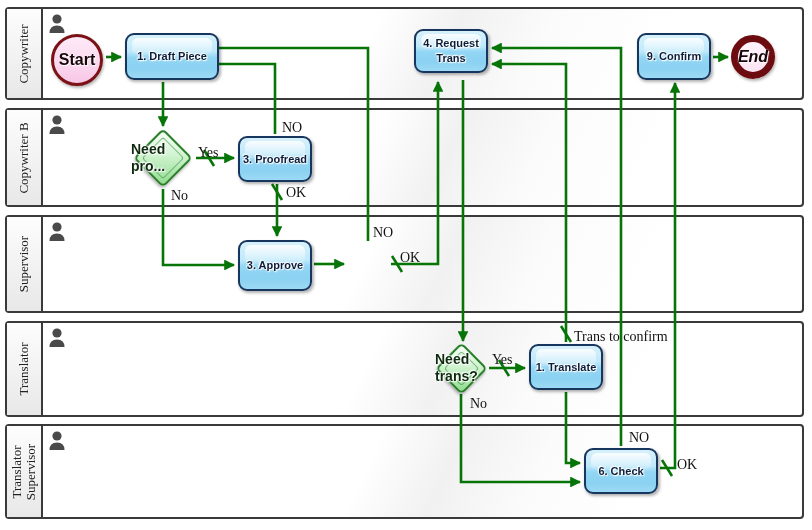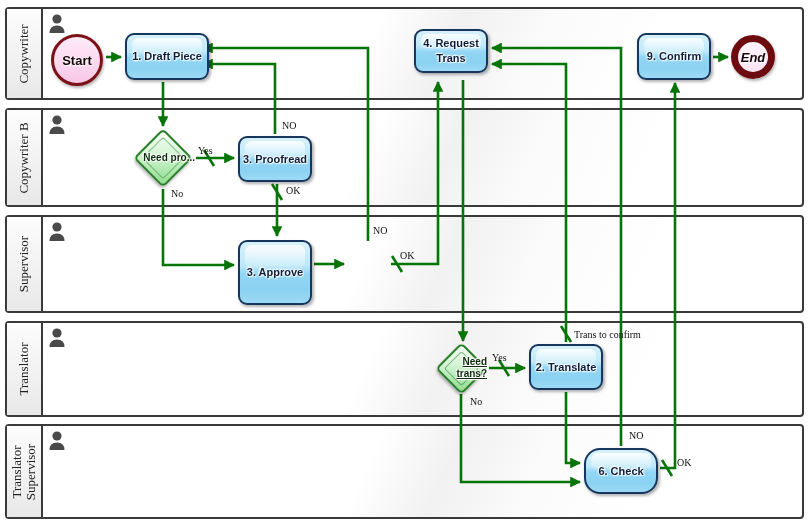--- a/index.html
+++ b/index.html
@@ -35,36 +35,36 @@
 
   
   .gateway{position:absolute;}
   .gateway .shape{position:absolute;left:50%;top:50%;
         background:linear-gradient(135deg,#f6fef6 0%,#d6f5d6 40%,#8edc8e 100%);
         border:2px solid #2a7f2a;border-radius:5px;box-shadow:1px 2px 3px rgba(0,0,0,.3);
         box-sizing:border-box;}
   .gateway .shape::after{content:"";position:absolute;left:4px;top:4px;right:4px;bottom:4px;
         border:1px solid rgba(42,127,42,.55);border-radius:3px;}
   .gateway .glabel{position:absolute;left:50%;top:50%;transform:translate(-50%,-50%);
-        width:64px;text-align:right;font-size:10px;font-weight:bold;color:#0f2b0f;
+        width:64px;text-align:left;font-size:14px;font-weight:bold;color:#0f2b0f;
         line-height:1.2;text-shadow:0 0 2px #fff,0 0 3px #fff,1px 1px 1px #fff,-1px -1px 1px #fff;}
 
   
   .event{position:absolute;border-radius:50%;display:flex;align-items:center;justify-content:center;
-        font-weight:bold;font-size:13px;color:#17050a;box-sizing:border-box;
+        font-weight:bold;font-size:16px;color:#17050a;box-sizing:border-box;
         text-shadow:0 0 2px #fff,1px 1px 1px #fff;}
   .event.start{border:3px solid #7a1216;
         background:linear-gradient(180deg,#feeaf7 0%,#fbd9ef 55%,#f7c6e6 100%);
         box-shadow:1px 2px 3px rgba(0,0,0,.3);}
   .event.end{border:7px solid #6d0c10;
         background:linear-gradient(180deg,#fff3fa 0%,#fde3f3 100%);
         box-shadow:1px 2px 3px rgba(0,0,0,.3);}
 
   
-  .elabel{position:absolute;font-family:"Liberation Serif",serif;font-size:10px;color:#111;
+  .elabel{position:absolute;font-family:"Liberation Serif",serif;font-size:14px;color:#111;
         white-space:nowrap;}
 
   
   #wires{position:absolute;left:0;top:0;width:812px;height:530px;pointer-events:none;}
 </style>
 </head>
 <body>
 
 <div id="stage">
 
@@ -149,21 +149,21 @@
       <path d="M499,360 L509,376"></path>
       <path d="M561,326 L571,342"></path>
       <path d="M662,460 L672,476"></path>
     </g>
   </svg>
 
   <div class="event start" style="left:51px;top:34px;width:52px;height:52px;">
     <span>Start</span>
   </div>
 
-  <div class="task" style="left:125px;top:33px;width:84px;height:47px;">
+  <div class="task" style="left:125px;top:33px;width:94px;height:47px;">
     <span>1. Draft Piece</span>
   </div>
 
   <div class="task" style="left:414px;top:29px;width:74px;height:44px;">
     <span>4. Request Trans</span>
   </div>
 
   <div class="task" style="left:637px;top:33px;width:74px;height:47px;">
     <span>9. Confirm</span>
   </div>
@@ -174,35 +174,35 @@
 
   <div class="gateway" style="left:133px;top:129px;width:60px;height:58px;">
     <div class="shape" style="width:42px;height:42px;margin:-21px 0 0 -21px;transform:rotate(45deg);"></div>
     <div class="glabel">Need pro...</div>
   </div>
 
   <div class="task" style="left:238px;top:136px;width:74px;height:46px;">
     <span>3. Proofread</span>
   </div>
 
-  <div class="task" style="left:238px;top:240px;width:74px;height:65px;">
+  <div class="task" style="left:238px;top:240px;width:74px;height:51px;">
     <span>3. Approve</span>
   </div>
 
 
   <div class="gateway" style="left:434px;top:343px;width:54px;height:50px;">
     <div class="shape" style="width:37px;height:37px;margin:-18.5px 0 0 -18.5px;transform:rotate(45deg);"></div>
-    <div class="glabel" style="width:52px;text-decoration:underline;">Need trans?</div>
+    <div class="glabel" style="width:52px;">Need trans?</div>
   </div>
 
   <div class="task" style="left:529px;top:344px;width:74px;height:46px;">
-    <span>2. Translate</span>
-  </div>
-
-  <div class="task" style="left:584px;top:448px;width:74px;height:46px;border-radius:16px;">
+    <span>1. Translate</span>
+  </div>
+
+  <div class="task" style="left:584px;top:448px;width:74px;height:46px;">
     <span>6. Check</span>
   </div>
 
   <span class="elabel" style="left:198px;top:145px;">Yes</span>
   <span class="elabel" style="left:171px;top:188px;">No</span>
   <span class="elabel" style="left:282px;top:120px;">NO</span>
   <span class="elabel" style="left:286px;top:185px;">OK</span>
   <span class="elabel" style="left:373px;top:225px;">NO</span>
   <span class="elabel" style="left:400px;top:250px;">OK</span>
   <span class="elabel" style="left:492px;top:352px;">Yes</span>

